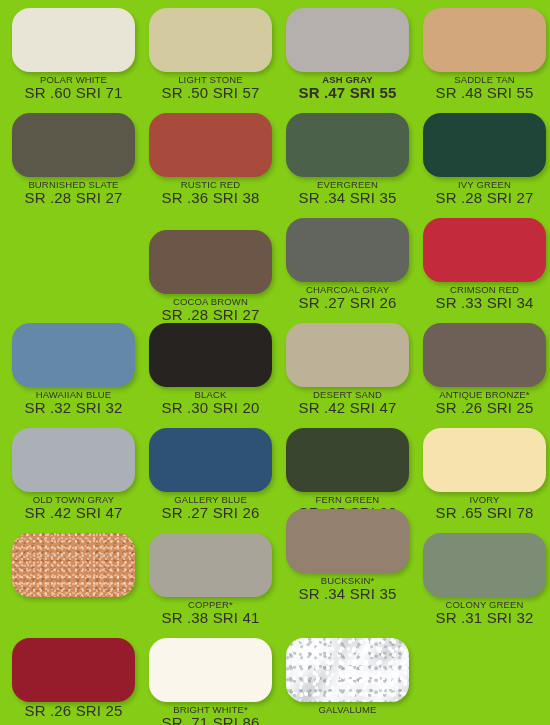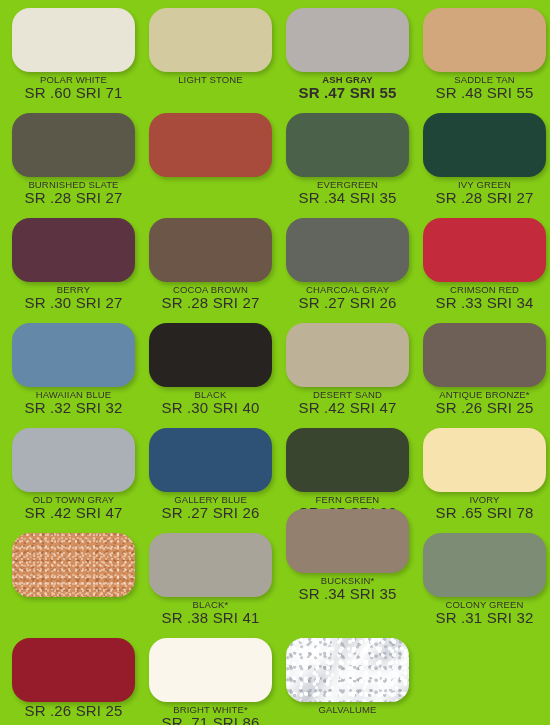--- a/index.html
+++ b/index.html
@@ -114,20 +114,21 @@
       <div class="chip" style="background: rgb(232, 228, 214);"></div>
       <div class="labels">
         <div class="name">POLAR WHITE</div>
         <div class="rating">SR .60  SRI 71</div>
       </div>
     </div>
     <div class="swatch-cell" style="left: 141px; top: 2px;">
       <div class="chip" style="background: rgb(212, 202, 159);"></div>
       <div class="labels">
         <div class="name">LIGHT STONE</div>
+        <div class="rating">SR .50  SRI 57</div>
       </div>
     </div>
     <div class="swatch-cell" style="left: 278px; top: 2px; font-weight: bold;">
       <div class="chip" style="background: rgb(181, 176, 173);"></div>
       <div class="labels">
         <div class="name">ASH GRAY</div>
         <div class="rating">SR .47  SRI 55</div>
       </div>
     </div>
     <div class="swatch-cell" style="left: 415px; top: 2px;">
@@ -139,43 +140,40 @@
     </div>
     <div class="swatch-cell" style="left: 4px; top: 107px;">
       <div class="chip" style="background: rgb(91, 88, 74);"></div>
       <div class="labels">
         <div class="name">BURNISHED SLATE</div>
         <div class="rating">SR .28  SRI 27</div>
       </div>
     </div>
     <div class="swatch-cell" style="left: 141px; top: 107px;">
       <div class="chip" style="background: rgb(168, 74, 60);"></div>
+      <div class="labels">
+        <div class="name">RUSTIC RED</div>
+        <div class="rating">SR .36  SRI 38</div>
+      </div>
     </div>
     <div class="swatch-cell" style="left: 278px; top: 107px;">
       <div class="chip" style="background: rgb(75, 97, 73);"></div>
       <div class="labels">
         <div class="name">EVERGREEN</div>
         <div class="rating">SR .34  SRI 35</div>
       </div>
     </div>
     <div class="swatch-cell" style="left: 415px; top: 107px;">
       <div class="chip" style="background: rgb(31, 69, 57);"></div>
       <div class="labels">
         <div class="name">IVY GREEN</div>
         <div class="rating">SR .28  SRI 27</div>
       </div>
     </div>
-    <div class="swatch-cell" style="left: 4px; top: 212px;">
-      <div class="chip" style="background: rgb(92, 51, 64);"></div>
-      <div class="labels">
-        <div class="name">BERRY</div>
-        <div class="rating">SR .30  SRI 27</div>
-      </div>
-    </div>
-    <div class="swatch-cell" style="left: 141px; top: 212px;">
+    <div class="swatch-cell" style="left: 141px; top: 224px;">
       <div class="chip" style="background: rgb(107, 86, 71);"></div>
       <div class="labels">
         <div class="name">COCOA BROWN</div>
         <div class="rating">SR .28  SRI 27</div>
       </div>
     </div>
     <div class="swatch-cell" style="left: 278px; top: 212px;">
       <div class="chip" style="background: rgb(98, 101, 93);"></div>
       <div class="labels">
         <div class="name">CHARCOAL GRAY</div>
@@ -193,21 +191,21 @@
       <div class="chip" style="background: rgb(100, 137, 168);"></div>
       <div class="labels">
         <div class="name">HAWAIIAN BLUE</div>
         <div class="rating">SR .32  SRI 32</div>
       </div>
     </div>
     <div class="swatch-cell" style="left: 141px; top: 317px;">
       <div class="chip" style="background: rgb(38, 35, 32);"></div>
       <div class="labels">
         <div class="name">BLACK</div>
-        <div class="rating">SR .30  SRI 40</div>
+        <div class="rating">SR .30  SRI 20</div>
       </div>
     </div>
     <div class="swatch-cell" style="left: 278px; top: 317px;">
       <div class="chip" style="background: rgb(189, 178, 151);"></div>
       <div class="labels">
         <div class="name">DESERT SAND</div>
         <div class="rating">SR .42  SRI 47</div>
       </div>
     </div>
     <div class="swatch-cell" style="left: 415px; top: 317px;">
@@ -244,21 +242,21 @@
         <div class="name">IVORY</div>
         <div class="rating">SR .65  SRI 78</div>
       </div>
     </div>
     <div class="swatch-cell" style="left: 4px; top: 527px;">
       <div class="chip texture-copper" style="background: rgb(213, 143, 94);"></div>
     </div>
     <div class="swatch-cell" style="left: 141px; top: 527px;">
       <div class="chip" style="background: rgb(169, 164, 154);"></div>
       <div class="labels">
-        <div class="name">BLACK*</div>
+        <div class="name">COPPER*</div>
         <div class="rating">SR .38  SRI 41</div>
       </div>
     </div>
     <div class="swatch-cell" style="left: 278px; top: 503px;">
       <div class="chip" style="background: rgb(148, 128, 110);"></div>
       <div class="labels">
         <div class="name">BUCKSKIN*</div>
         <div class="rating">SR .34  SRI 35</div>
       </div>
     </div>

